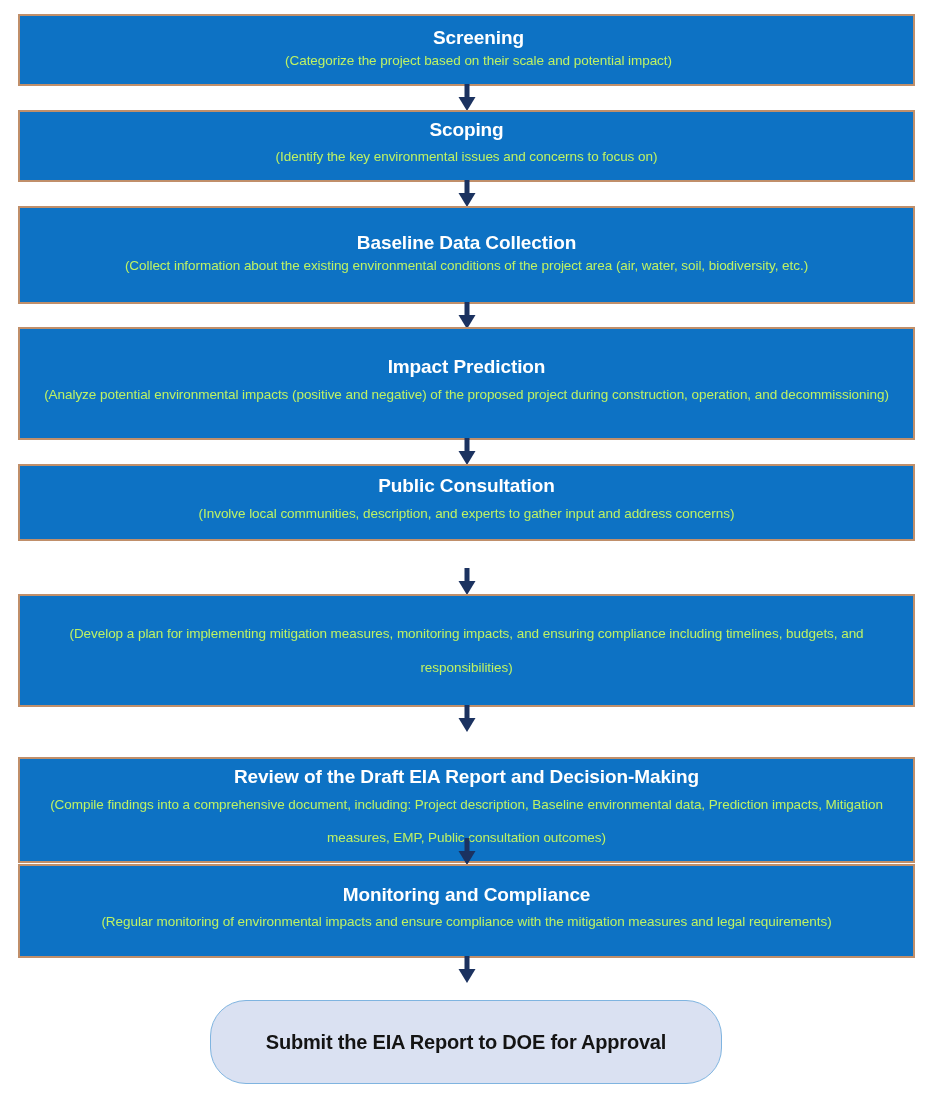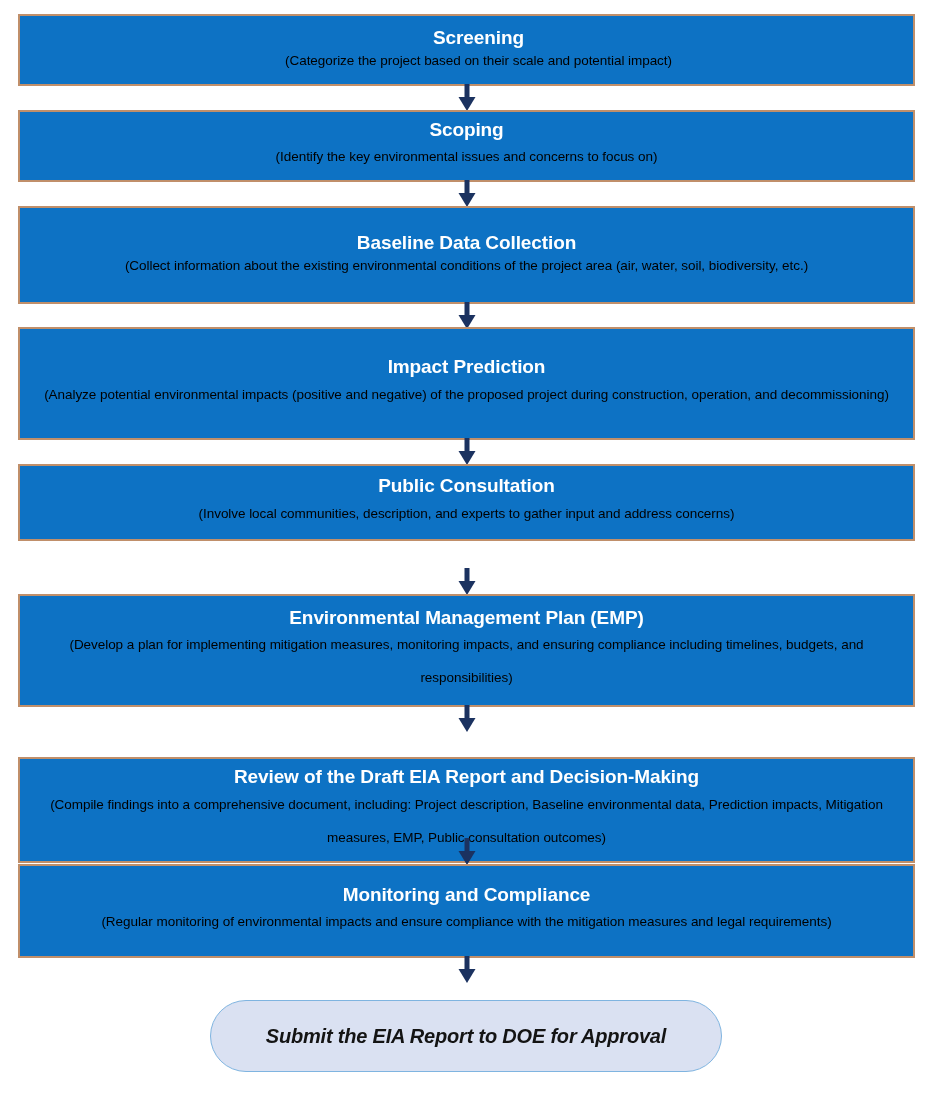--- a/index.html
+++ b/index.html
@@ -41,21 +41,21 @@
   .step-title {
     color: #ffffff;
     font-weight: bold;
     font-size: 19px;
     line-height: 1.15;
     letter-spacing: -0.1px;
     white-space: nowrap;
   }
 
   .step-desc {
-    color: #000000;
+    color: #bef264;
     font-size: 13.5px;
     line-height: 1.75;
     letter-spacing: -0.05px;
     max-width: 860px;
   }
 
   
   #box-screening              { top: 14px;  height: 72px; padding-left: 34px;  }
   #box-scoping                { top: 110px; height: 72px;  }
   #box-baseline               { top: 206px; height: 98px;  }
@@ -86,30 +86,29 @@
   #arrow-6 { top: 705px;  }
   #arrow-7 { top: 838px;  }
   #arrow-8 { top: 956px;  }
 
   
   #terminal-capsule {
     position: absolute;
     left: 210px;
     top: 1000px;
     width: 512px;
-    height: 72px;
+    height: 84px;
     box-sizing: border-box;
     background: #dae1f2;
     border: 1.5px solid #7fb4e0;
     border-radius: 36px;
     display: flex;
     align-items: center;
     justify-content: center;
     text-align: center;
-    font-style: italic;
   }
   #terminal-label {
     color: #141414;
     font-weight: bold;
     font-size: 20px;
     letter-spacing: -0.2px;
     white-space: nowrap;
   }
 </style>
 </head>
@@ -171,21 +170,20 @@
   </div>
 
   <div class="arrow" id="arrow-5">
     <svg width="24" height="28" viewBox="0 0 24 28">
       <rect x="9.5" y="0" width="5" height="15" fill="#1b3260"></rect>
       <polygon points="3.5,13 20.5,13 12,27" fill="#1b3260"></polygon>
     </svg>
   </div>
 
   <div class="step-box" id="box-emp">
-    <div class="step-title">Environmental Management Plan (EMP)</div>
     <div class="step-desc spaced">(Develop a plan for implementing mitigation measures, monitoring impacts, and ensuring compliance including timelines, budgets, and responsibilities)</div>
   </div>
 
   <div class="arrow" id="arrow-6">
     <svg width="24" height="28" viewBox="0 0 24 28">
       <rect x="9.5" y="0" width="5" height="15" fill="#1b3260"></rect>
       <polygon points="3.5,13 20.5,13 12,27" fill="#1b3260"></polygon>
     </svg>
   </div>
 

